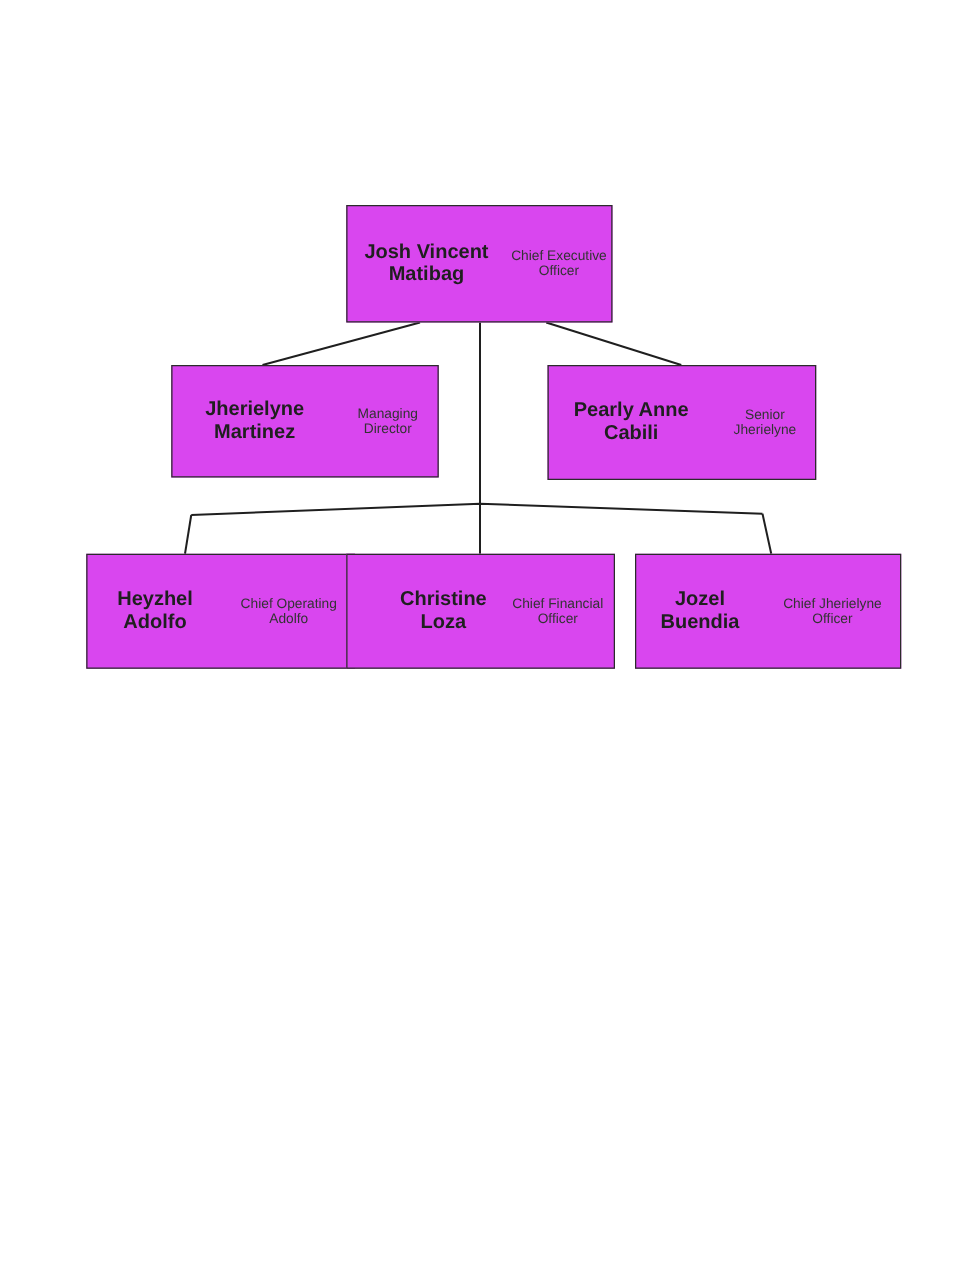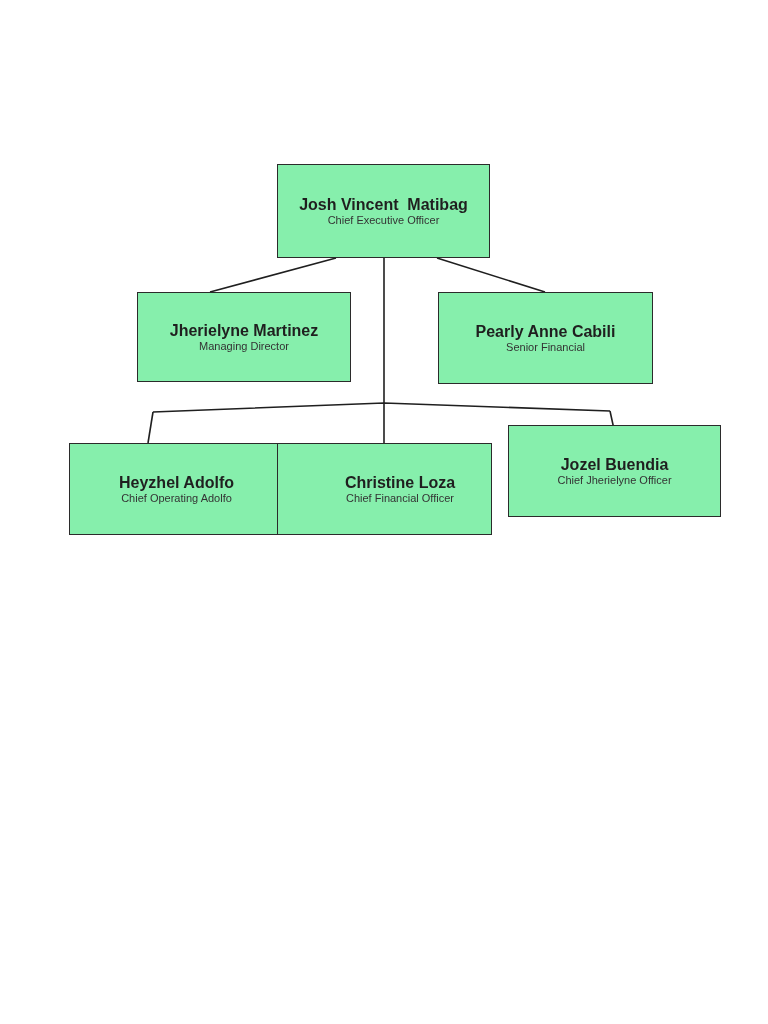--- a/index.html
+++ b/index.html
@@ -21,25 +21,25 @@
     background: #ffffff;
   }
   svg.connectors {
     position: absolute;
     left: 0; top: 0;
     width: 768px; height: 1024px;
     pointer-events: none;
   }
   .node {
     position: absolute;
-    background: #86efac;
+    background: #d946ef;
     border: 1.5px solid #2b2b2b;
     box-sizing: border-box;
     display: flex;
-    flex-direction: column;
+    flex-direction: row;
     align-items: center;
     justify-content: center;
     gap: 1px;
     text-align: center;
   }
   .node .name {
     font-weight: bold;
     font-size: 16px;
     line-height: 1.1;
     color: #1f1f1f;
@@ -48,21 +48,21 @@
   .node .title {
     font-size: 11px;
     line-height: 1.1;
     color: #333333;
   }
   #node-ceo { left: 277px; top: 164px; width: 213px; height: 94px; }
   #node-md  { left: 137px; top: 292px; width: 214px; height: 90px; }
   #node-se  { left: 419px; top: 292px; width: 215px; height: 92px; margin-left: 19px; }
   #node-coo { left: 49px;  top: 443px; width: 215px; height: 92px; margin-left: 20px; }
   #node-cfo { left: 277px; top: 443px; width: 215px; height: 92px; padding-left: 31px; }
-  #node-cio { left: 508px; top: 425px; width: 213px; height: 92px; }
+  #node-cio { left: 508px; top: 443px; width: 213px; height: 92px; }
 </style>
 </head>
 <body>
 
 <div class="page">
 
   <svg class="connectors" viewBox="0 0 768 1024" xmlns="http://www.w3.org/2000/svg">
     <line x1="336" y1="258" x2="210" y2="292" stroke-width="1.6" stroke="#1f1f1f"></line>
     <line x1="437" y1="258" x2="545" y2="292" stroke-width="1.6" stroke="#1f1f1f"></line>
     <line x1="384" y1="258" x2="384" y2="443" stroke-width="1.6" stroke="#1f1f1f"></line>
@@ -76,21 +76,21 @@
     <div class="title">Chief Executive Officer</div>
   </div>
 
   <div class="node" id="node-md">
     <div class="name">Jherielyne Martinez</div>
     <div class="title">Managing Director</div>
   </div>
 
   <div class="node" id="node-se">
     <div class="name">Pearly Anne Cabili</div>
-    <div class="title">Senior Financial</div>
+    <div class="title">Senior Jherielyne</div>
   </div>
 
   <div class="node" id="node-coo">
     <div class="name">Heyzhel Adolfo</div>
     <div class="title">Chief Operating Adolfo</div>
   </div>
 
   <div class="node" id="node-cfo">
     <div class="name">Christine Loza</div>
     <div class="title">Chief Financial Officer</div>

